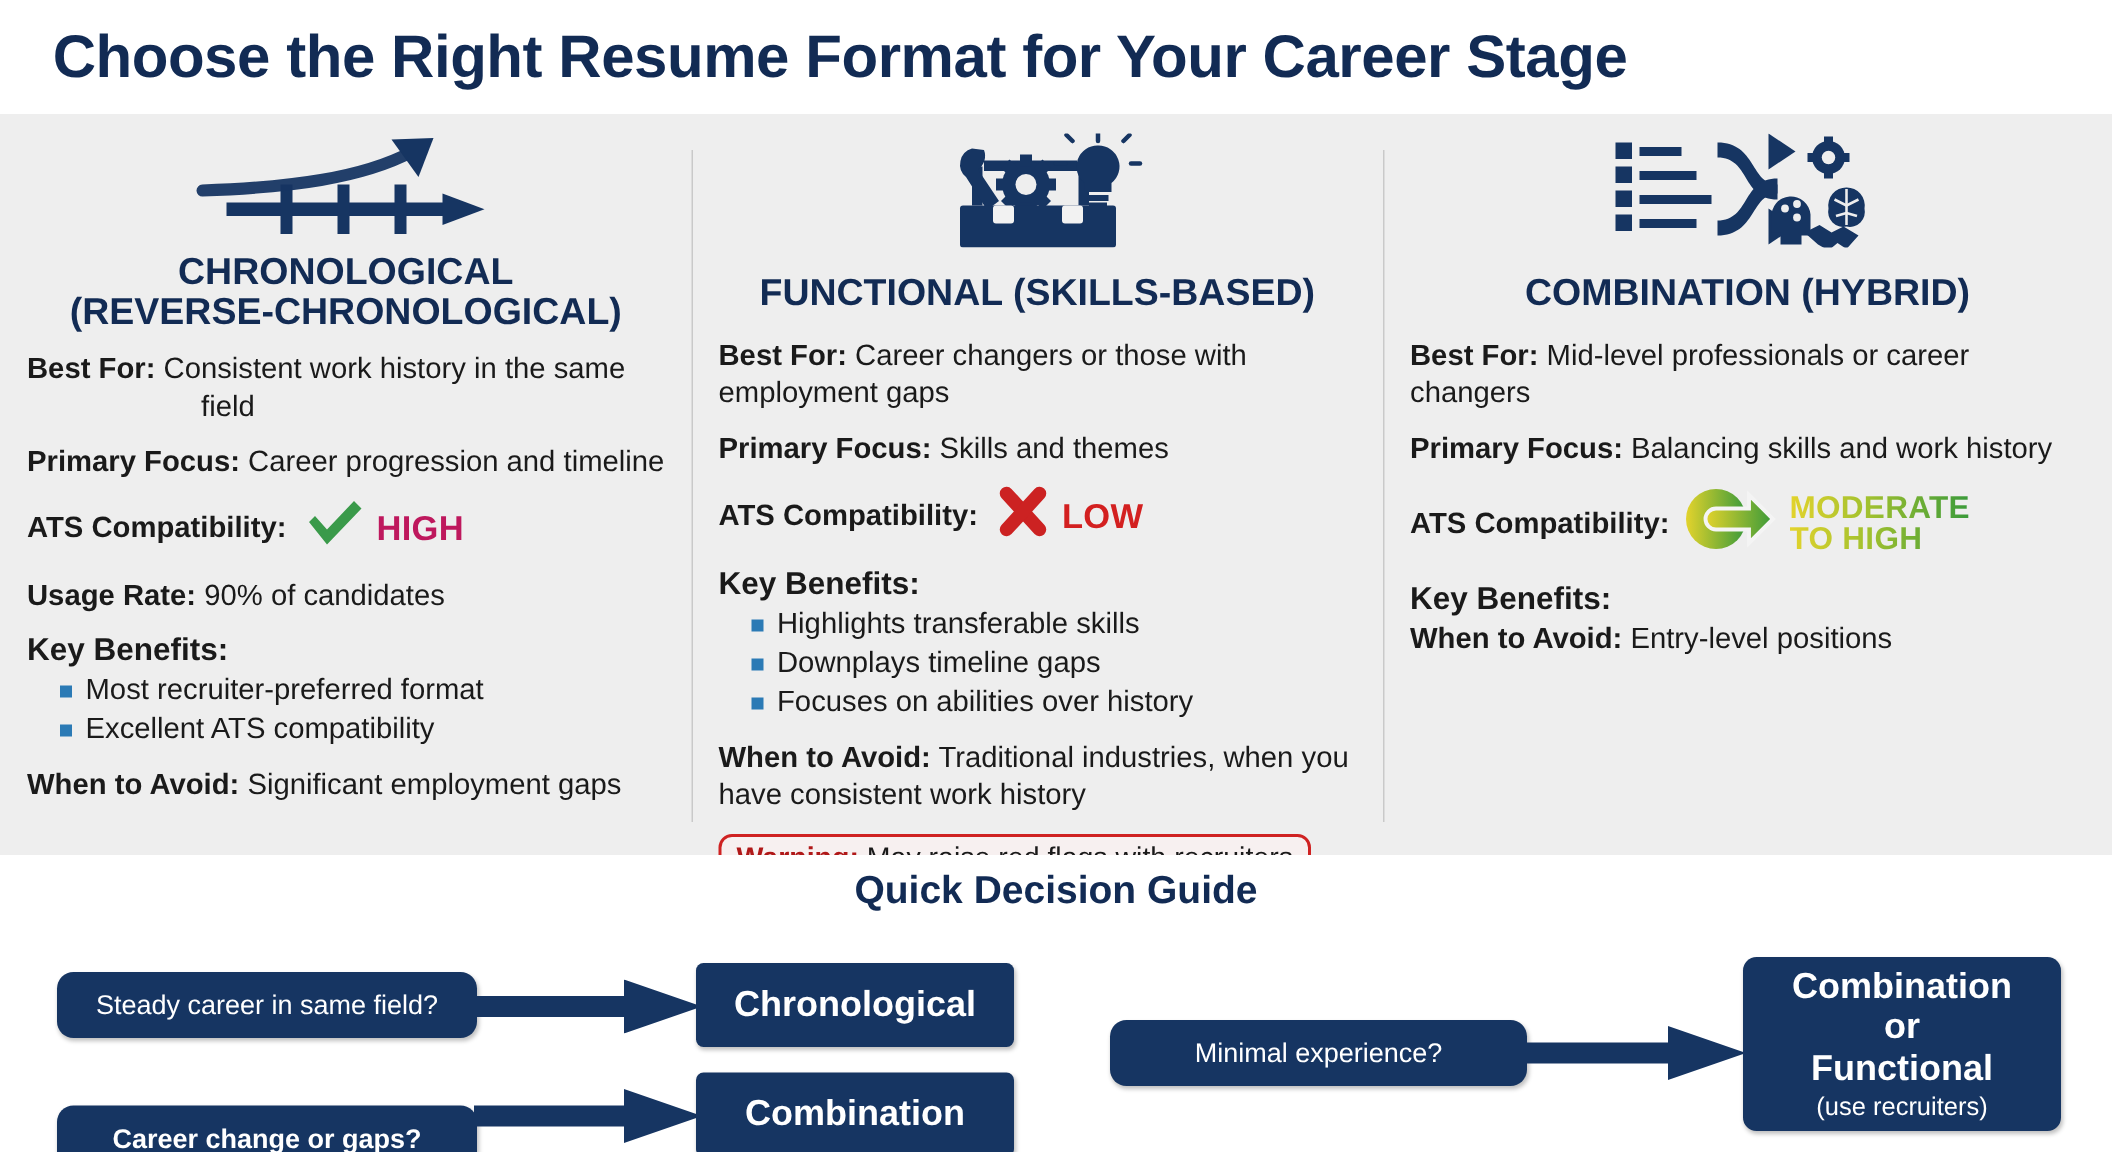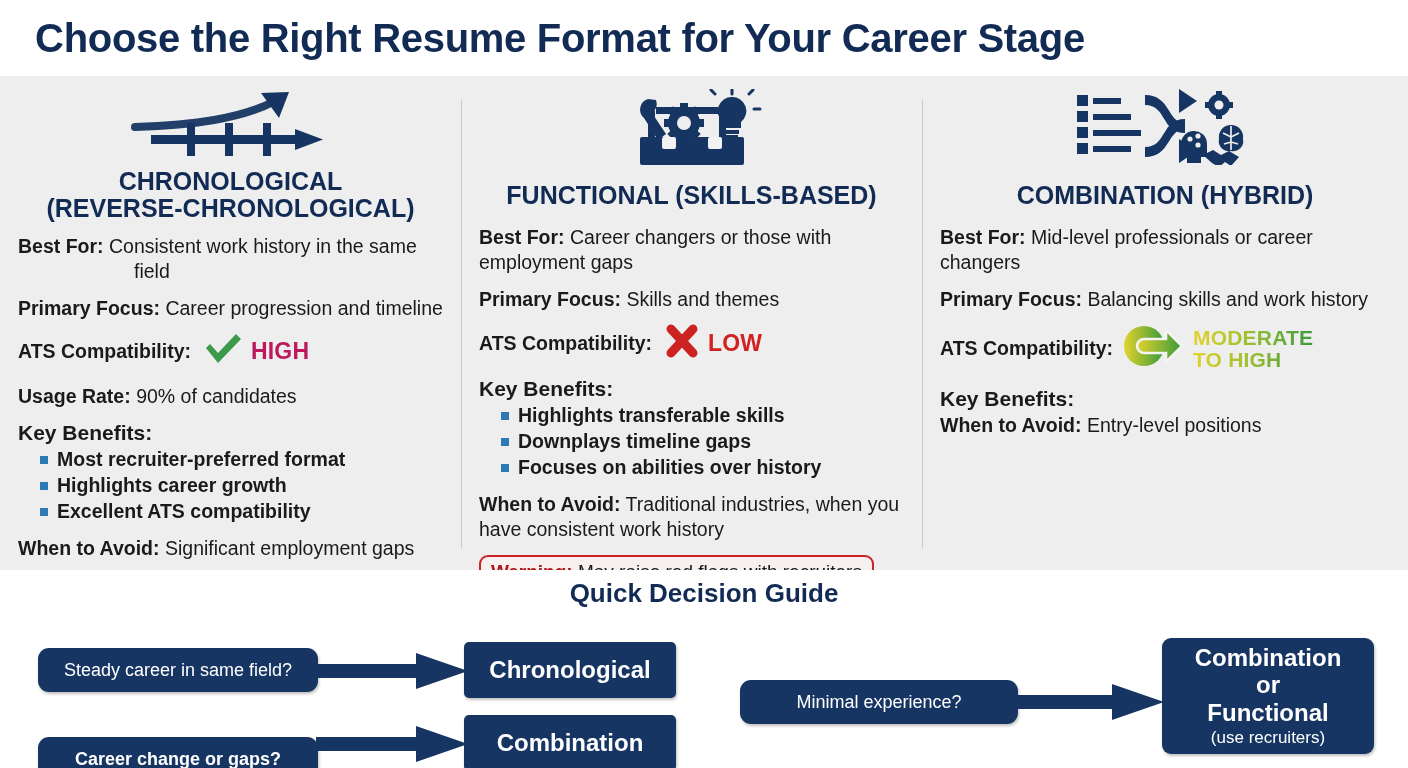--- a/index.html
+++ b/index.html
@@ -54,21 +54,21 @@
   .ats-val.high{color:#be185d;}
   .ats-val.low{color:#d32020;}
   .ats-val.grad{
     font-size:21px;line-height:1.02;
     background:linear-gradient(90deg,#e3d32c 0%,#9fc02f 45%,#3a9a3a 100%);
     -webkit-background-clip:text;background-clip:text;color:transparent;
     -webkit-text-fill-color:transparent;
   }
 
   .bul-head{font-weight:bold;font-size:21px;margin-bottom:2px;}
-  ul.bullets{list-style:none;margin:0 0 11px 0;padding:0 0 0 22px;font-weight:bold;}
+  ul.bullets{list-style:none;margin:0 0 11px 0;padding:0 0 0 22px;}
   ul.bullets li{
     font-size:19.5px;line-height:1.33;position:relative;padding-left:17px;
   }
   ul.bullets li::before{
     content:"";position:absolute;left:0;top:9px;width:8px;height:8px;
     background:#2b7ab5;
   }
 
   .warn{
     border:2px solid #cf2222;border-radius:9px;background:#f7f0f0;
@@ -152,21 +152,20 @@
         </span>
         <span class="ats-val high">HIGH</span>
       </div>
       <div class="row">
         <b>Usage Rate:</b>
         <span>90% of candidates</span>
       </div>
       <div class="bul-head">Key Benefits:</div>
       <ul class="bullets">
         <li>Most recruiter-preferred format</li>
-        <li>Highlights career growth</li>
         <li>Excellent ATS compatibility</li>
       </ul>
       <div class="row">
         <b>When to Avoid:</b>
         <span>Significant employment gaps</span>
       </div>
     </div>
 
     <div class="col c2">
       <div class="icon-wrap">

